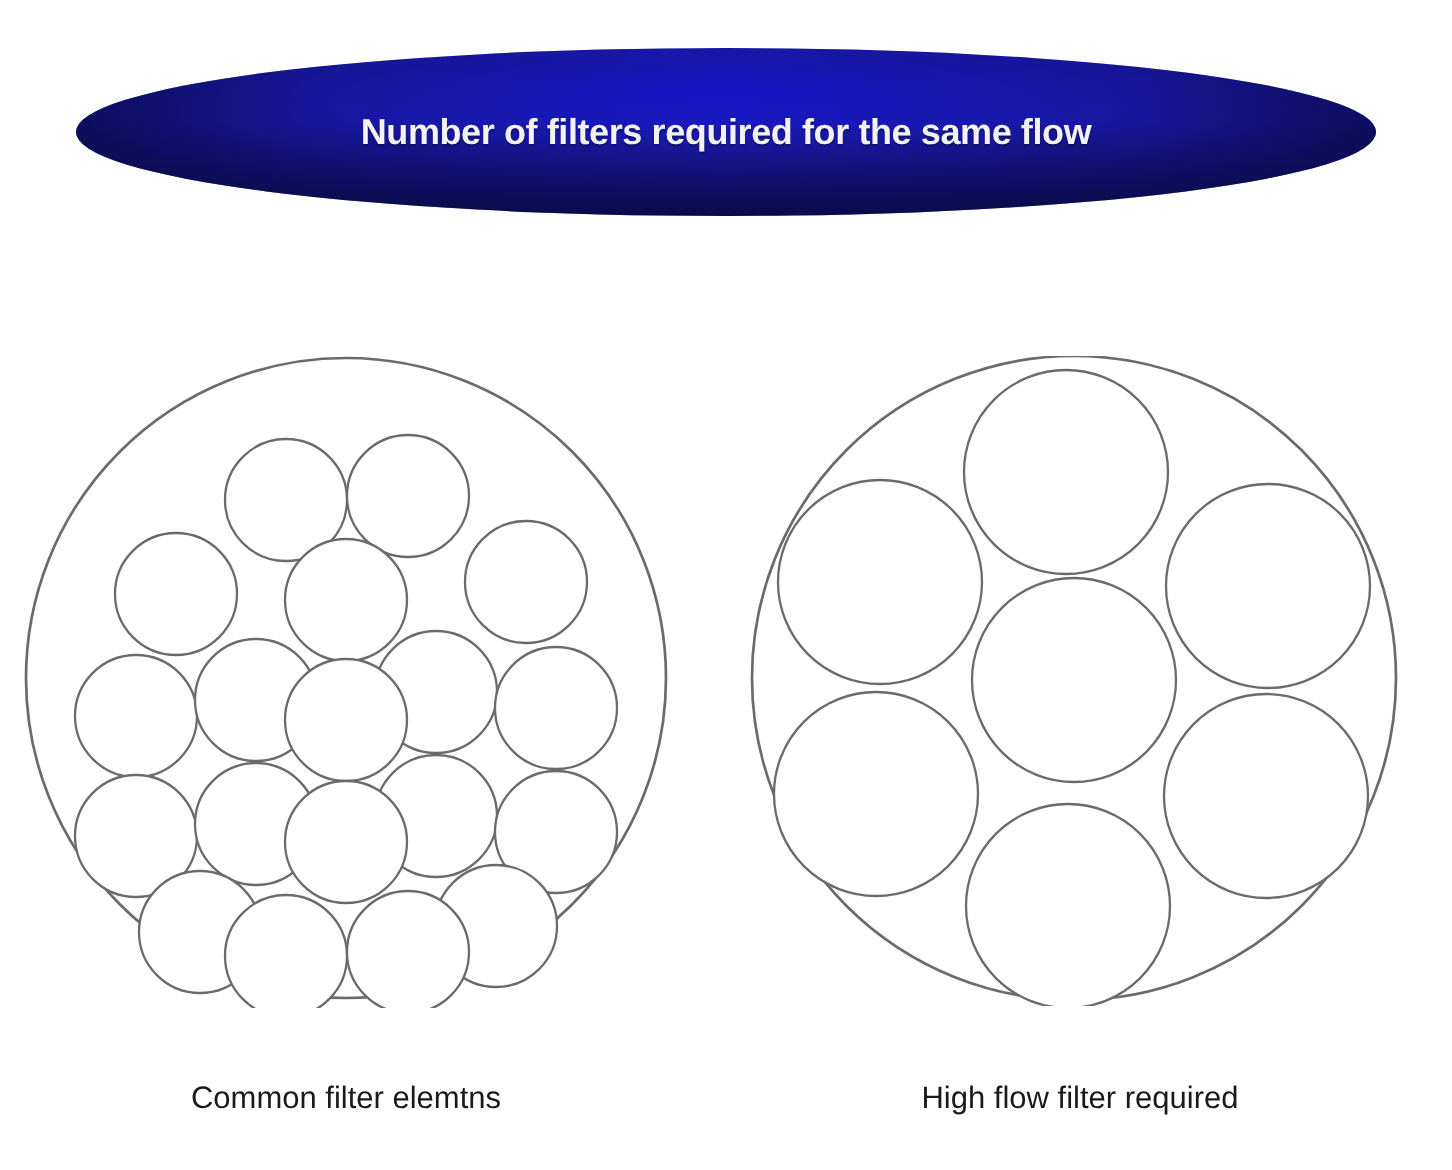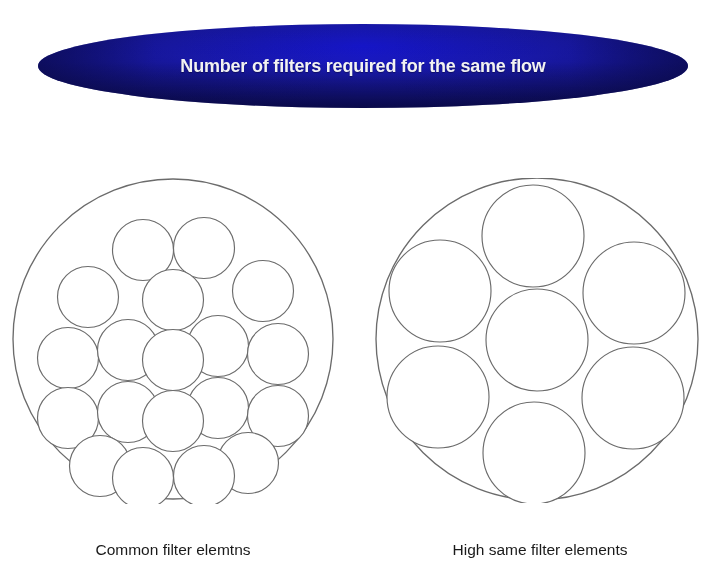--- a/index.html
+++ b/index.html
@@ -144,15 +144,15 @@
         <circle cx="162" cy="161" r="161" class="outer-disc" stroke="#6b6b6b"></circle>
         <circle cx="162" cy="162" r="51" class="element-circle" stroke="#6b6b6b"></circle>
         <circle cx="158" cy="58" r="51" class="element-circle" stroke="#6b6b6b"></circle>
         <circle cx="65" cy="113" r="51" class="element-circle" stroke="#6b6b6b"></circle>
         <circle cx="259" cy="115" r="51" class="element-circle" stroke="#6b6b6b"></circle>
         <circle cx="63" cy="219" r="51" class="element-circle" stroke="#6b6b6b"></circle>
         <circle cx="258" cy="220" r="51" class="element-circle" stroke="#6b6b6b"></circle>
         <circle cx="159" cy="275" r="51" class="element-circle" stroke="#6b6b6b"></circle>
       </svg>
   </div>
-  <div class="caption" id="caption-right">High same filter elements</div>
+  <div class="caption" id="caption-right">High flow filter required</div>
 
 </div>
 
 </body></html>

